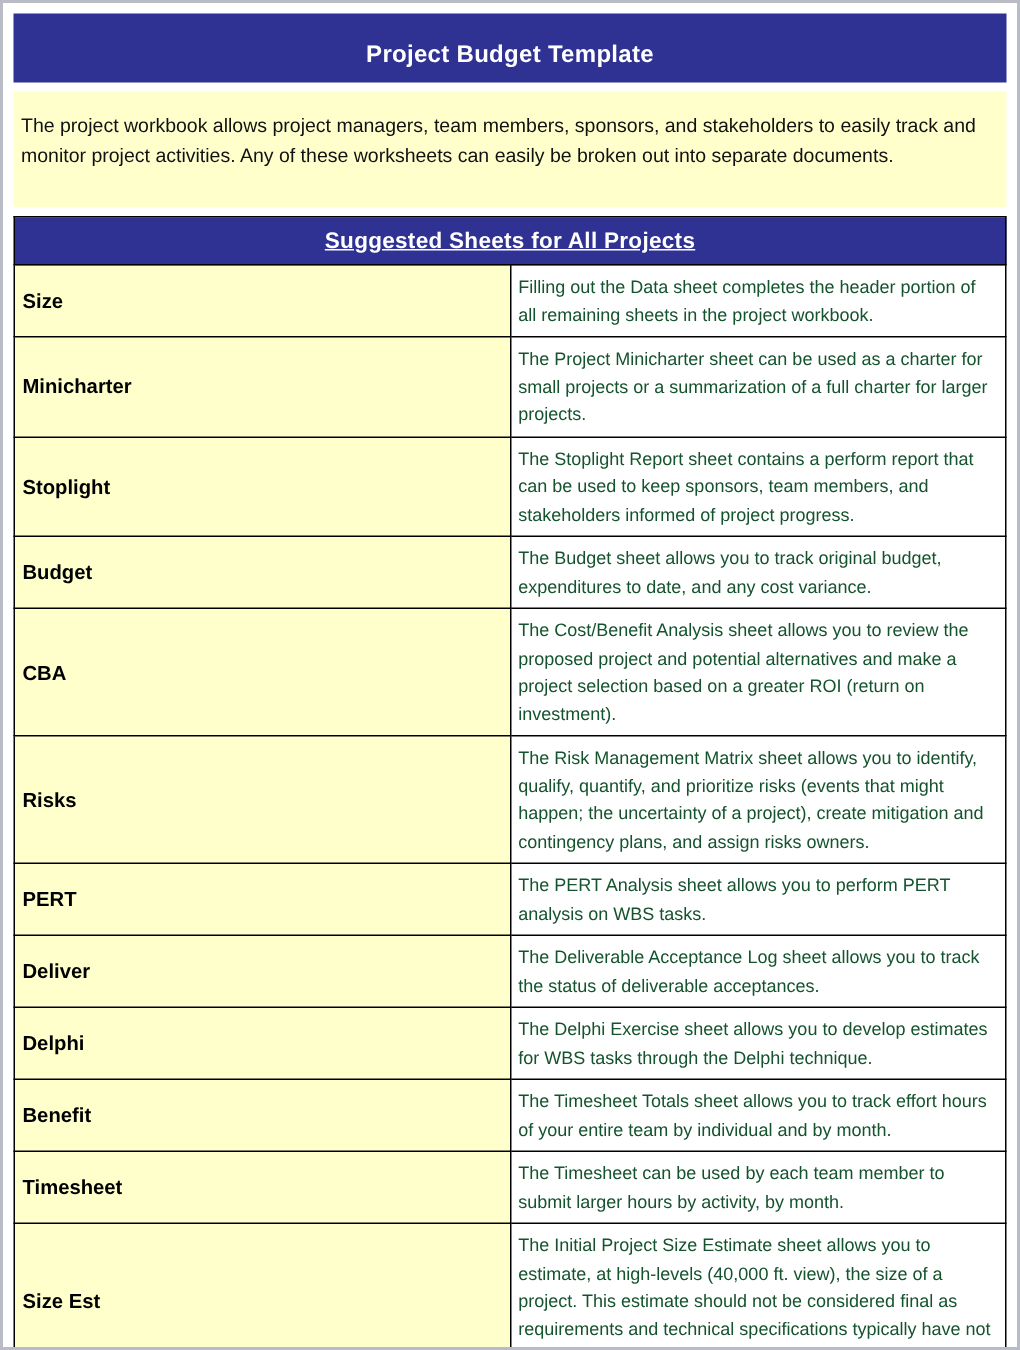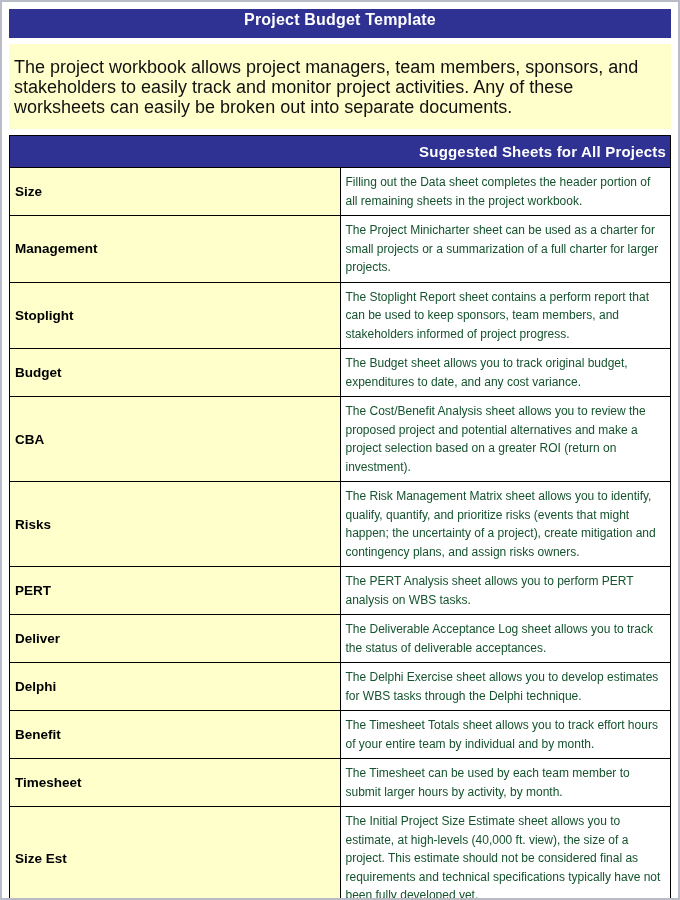--- a/index.html
+++ b/index.html
@@ -16,48 +16,49 @@
     padding: 7px;
     background: #ffffff;
     overflow: hidden;
   }
   .title-bar {
     background: var(--accent, #2f3193);
     color: #ffffff;
     font-size: 16px;
     font-weight: bold;
     text-align: center;
-    padding: 2px 4px 9px 4px;
+    padding: 19px 4px 9px 4px;
     letter-spacing: 0.2px;
   }
   .intro-panel {
     background: var(--panel, #ffffcc);
     color: #111111;
-    font-size: 18px;
+    font-size: 13px;
     line-height: 20px;
-    padding: 13px 8px 12px 5px;
+    padding: 13px 8px 24px 5px;
     margin-top: 6px;
   }
   table.sheets {
     border-collapse: collapse;
     width: 662px;
     margin-top: 6px;
     table-layout: fixed;
   }
   table.sheets th, table.sheets td {
     border: 1px solid #000000;
   }
   tr.table-title th {
     background: var(--accent, #2f3193);
     color: #ffffff;
     font-size: 15px;
     font-weight: bold;
-    text-align: right;
+    text-align: center;
     padding: 7px 4px;
     letter-spacing: 0.2px;
+    text-decoration: underline;
   }
   th.sheet-name {
     background: var(--panel, #ffffcc);
     width: 101px;
     text-align: left;
     vertical-align: middle;
     font-size: 13.5px;
     font-weight: bold;
     color: #000000;
     padding: 5px 4px 5px 5px;
@@ -85,21 +86,21 @@
     <tbody>
       <tr class="table-title">
         <th colspan="2">Suggested Sheets for All Projects</th>
       </tr>
 
       <tr>
         <th class="sheet-name">Size</th>
         <td class="sheet-desc">Filling out the Data sheet completes the header portion of all remaining sheets in the project workbook.</td>
       </tr>
       <tr>
-        <th class="sheet-name">Management</th>
+        <th class="sheet-name">Minicharter</th>
         <td class="sheet-desc">The Project Minicharter sheet can be used as a charter for small projects or a summarization of a full charter for larger projects.</td>
       </tr>
       <tr>
         <th class="sheet-name">Stoplight</th>
         <td class="sheet-desc">The Stoplight Report sheet contains a perform report that can be used to keep sponsors, team members, and stakeholders informed of project progress.</td>
       </tr>
       <tr>
         <th class="sheet-name">Budget</th>
         <td class="sheet-desc">The Budget sheet allows you to track original budget, expenditures to date, and any cost variance.</td>
       </tr>

